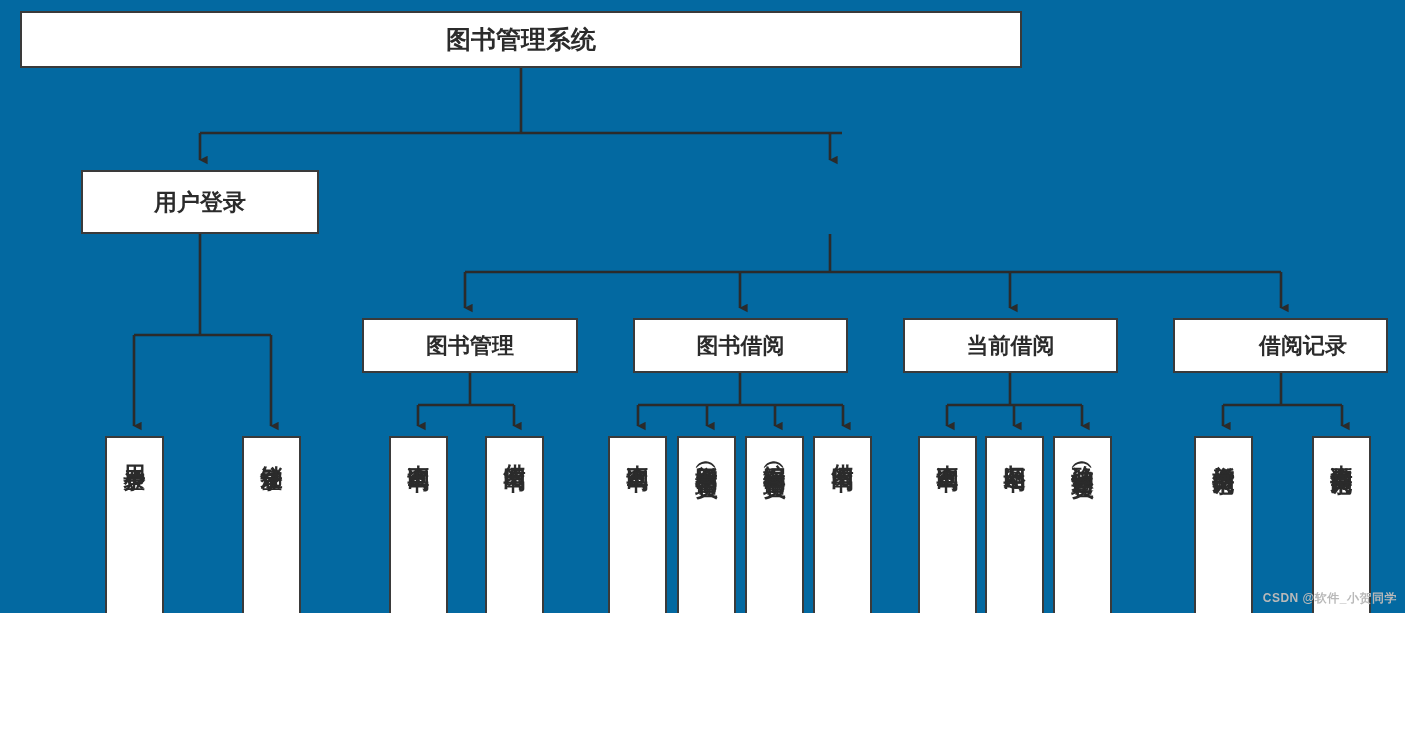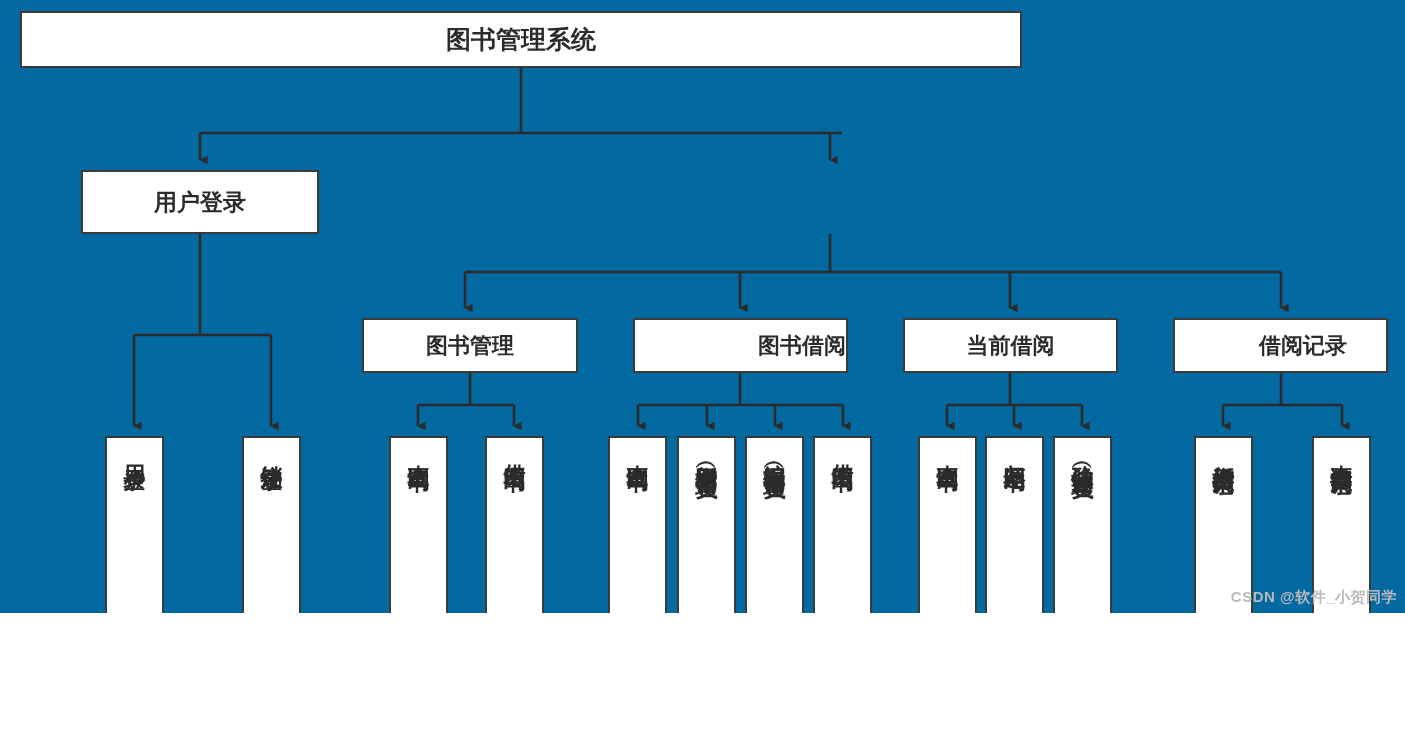--- a/index.html
+++ b/index.html
@@ -61,21 +61,21 @@
     writing-mode: vertical-rl;
     text-orientation: upright;
     white-space: nowrap;
     letter-spacing: 2px;
     line-height: 1;
   }
   #watermark {
     position: absolute;
     right: 8px;
     bottom: 6px;
-    font-size: 15px;
+    font-size: 12px;
     color: #b9b9b9;
     letter-spacing: 0.5px;
     z-index: 5;
     white-space: nowrap;
   }
 </style>
 </head>
 <body>
 
 <div id="diagram-root">
@@ -134,21 +134,21 @@
     <span class="node-label">图书管理系统</span>
   </div>
 
   <div class="node node-l1" style="left:81px; top:170px; width:238px; height:64px;">
     <span class="node-label">用户登录</span>
   </div>
 
   <div class="node node-l2" style="left:362px; top:318px; width:216px; height:55px;">
     <span class="node-label">图书管理</span>
   </div>
-  <div class="node node-l2" style="left:633px; top:318px; width:215px; height:55px;justify-content:flex-end;">
+  <div class="node node-l2" style="left:633px; top:318px; width:215px; height:55px;">
     <span class="node-label">图书借阅</span>
   </div>
   <div class="node node-l2" style="left:903px; top:318px; width:215px; height:55px;align-items:center;">
     <span class="node-label">当前借阅</span>
   </div>
   <div class="node node-l2" style="left:1173px; top:318px; width:215px; height:55px;padding-left:45px;">
     <span class="node-label">借阅记录</span>
   </div>
 
   <div class="node node-leaf" style="left:105px; top:436px; width:59px; height:298px;">

